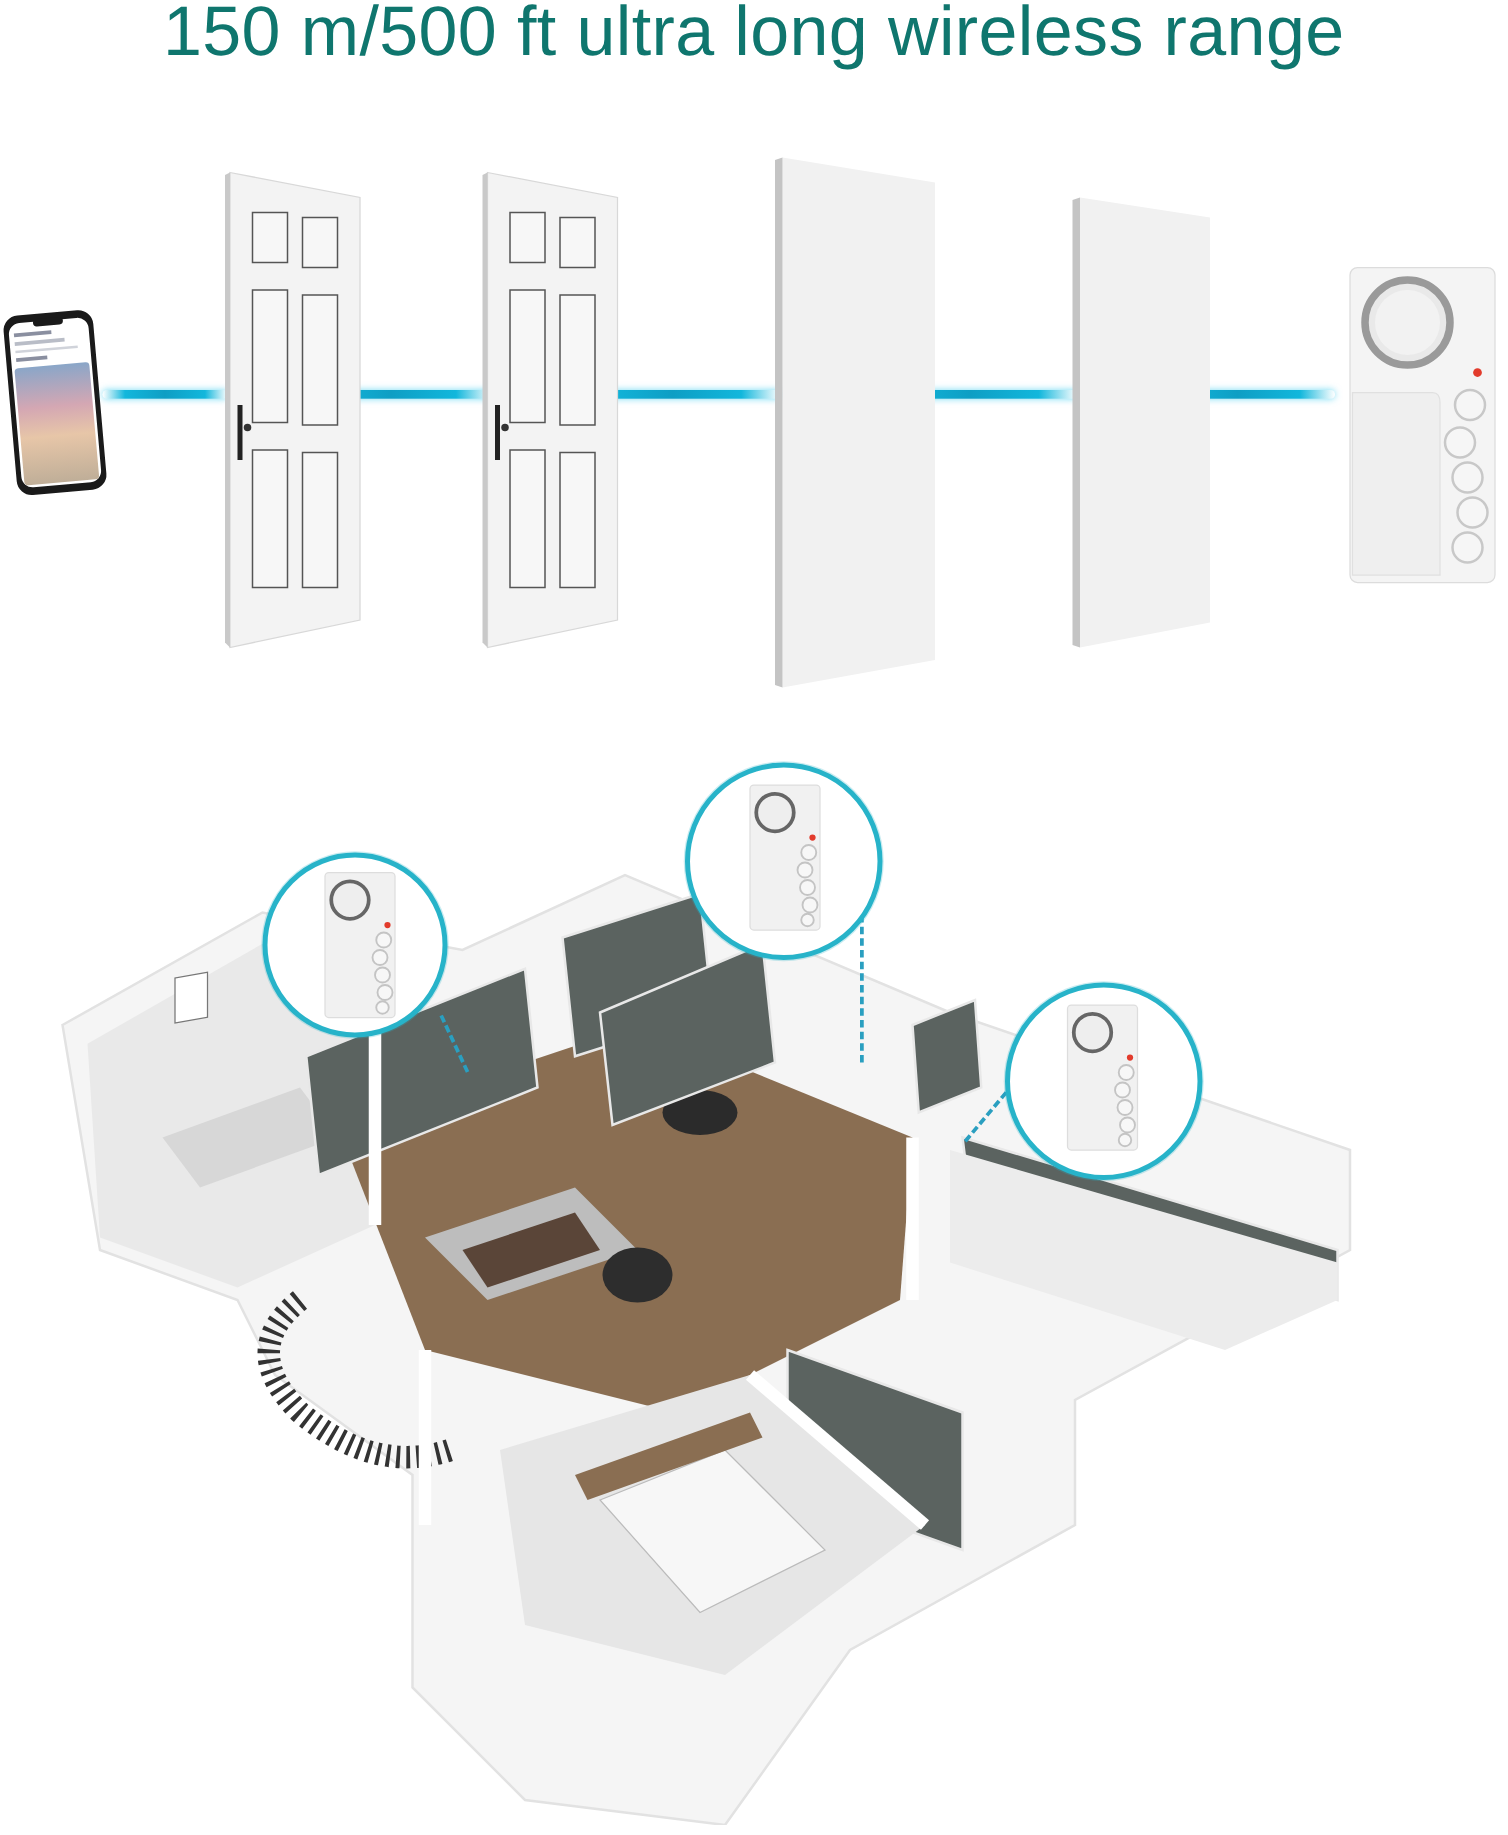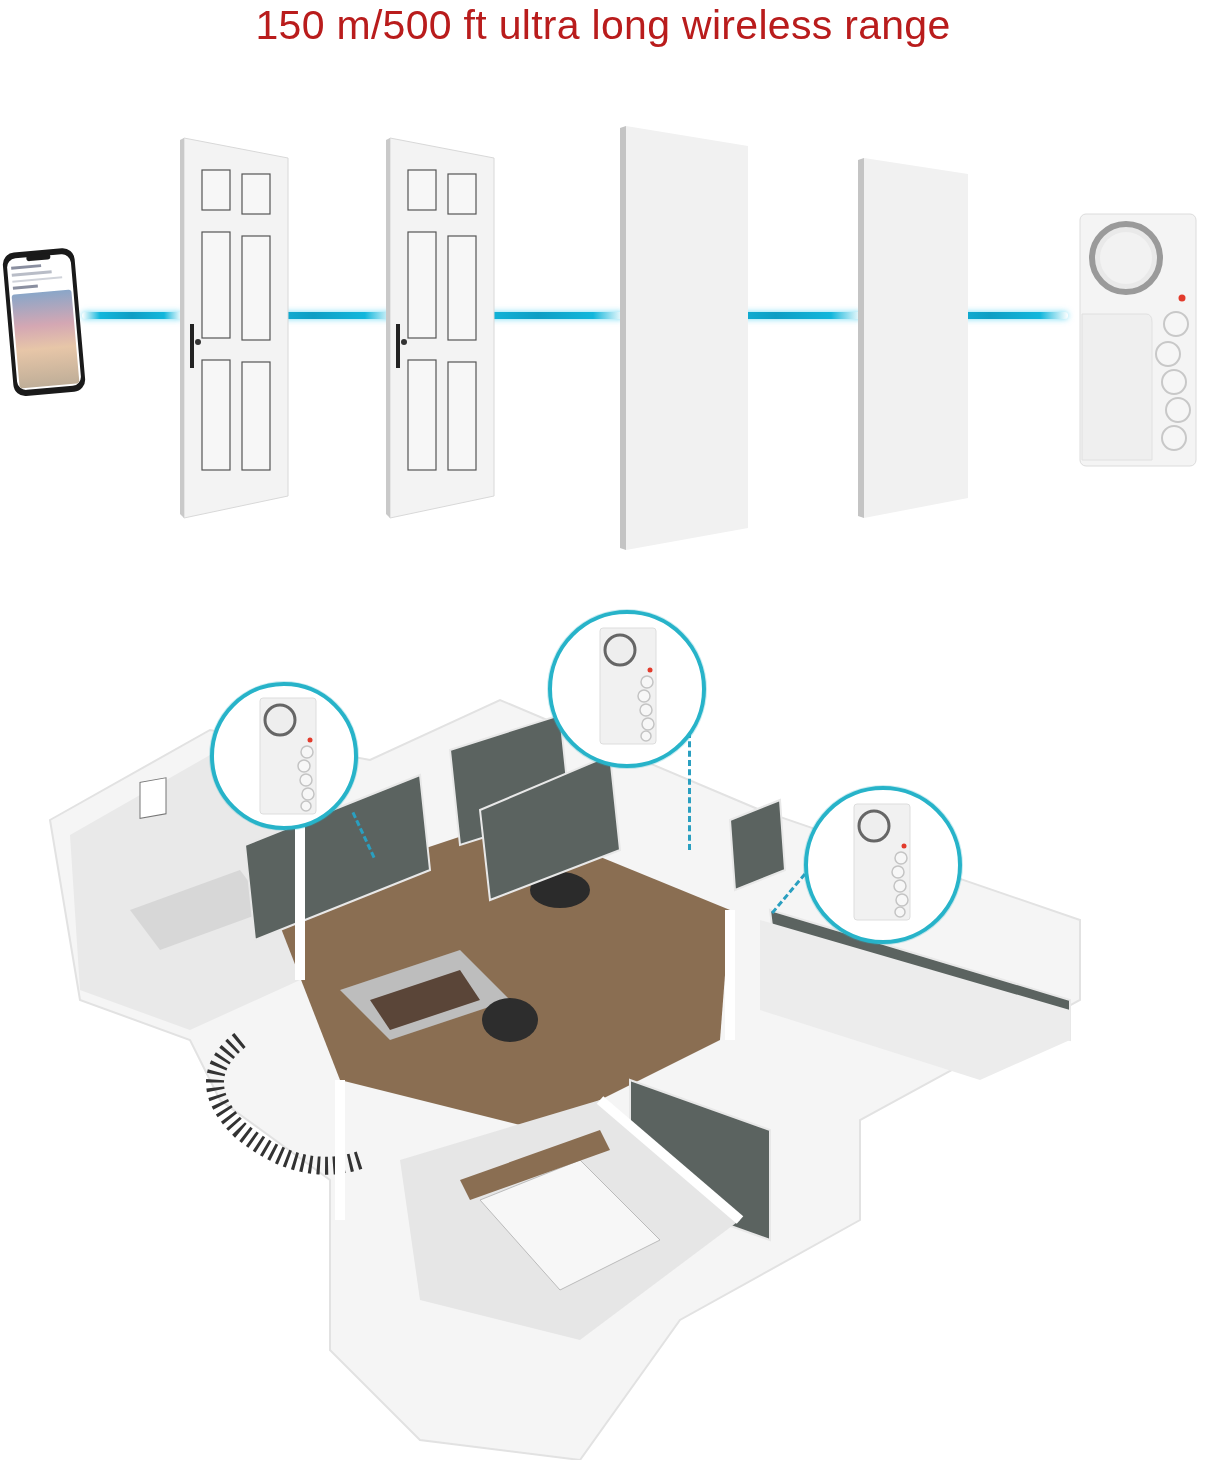--- a/index.html
+++ b/index.html
@@ -1,19 +1,19 @@
 <!DOCTYPE html>
 <html><head>
 <meta charset="utf-8">
 <style>
   html, body { margin:0; padding:0; background:#ffffff; }
   body { width:1206px; height:1468px; position:relative; overflow:hidden;
          font-family:"Liberation Sans", "DejaVu Sans", sans-serif; }
   .title { position:absolute; top:0; left:0; width:1206px; text-align:center;
-           font-size:41px; line-height:50px; color:#b91c1c; letter-spacing:0.3px; }
+           font-size:56px; line-height:50px; color:#0f766e; letter-spacing:0.3px; }
 
   
   .beam { position:absolute; height:7px; top:312px; border-radius:4px;
           background:linear-gradient(90deg, rgba(0,200,240,0) 0%, #12b7dc 18%, #0e9ec4 50%, #12b7dc 82%, rgba(0,200,240,0) 100%);
           box-shadow:0 0 6px rgba(0,190,235,0.55); }
   .abs { position:absolute; }
 
   
   .plan { position:absolute; left:40px; top:660px; width:1060px; height:800px; }
   .callout { position:absolute; border-radius:50%; border:4px solid #27b3c9; background:#fff;

